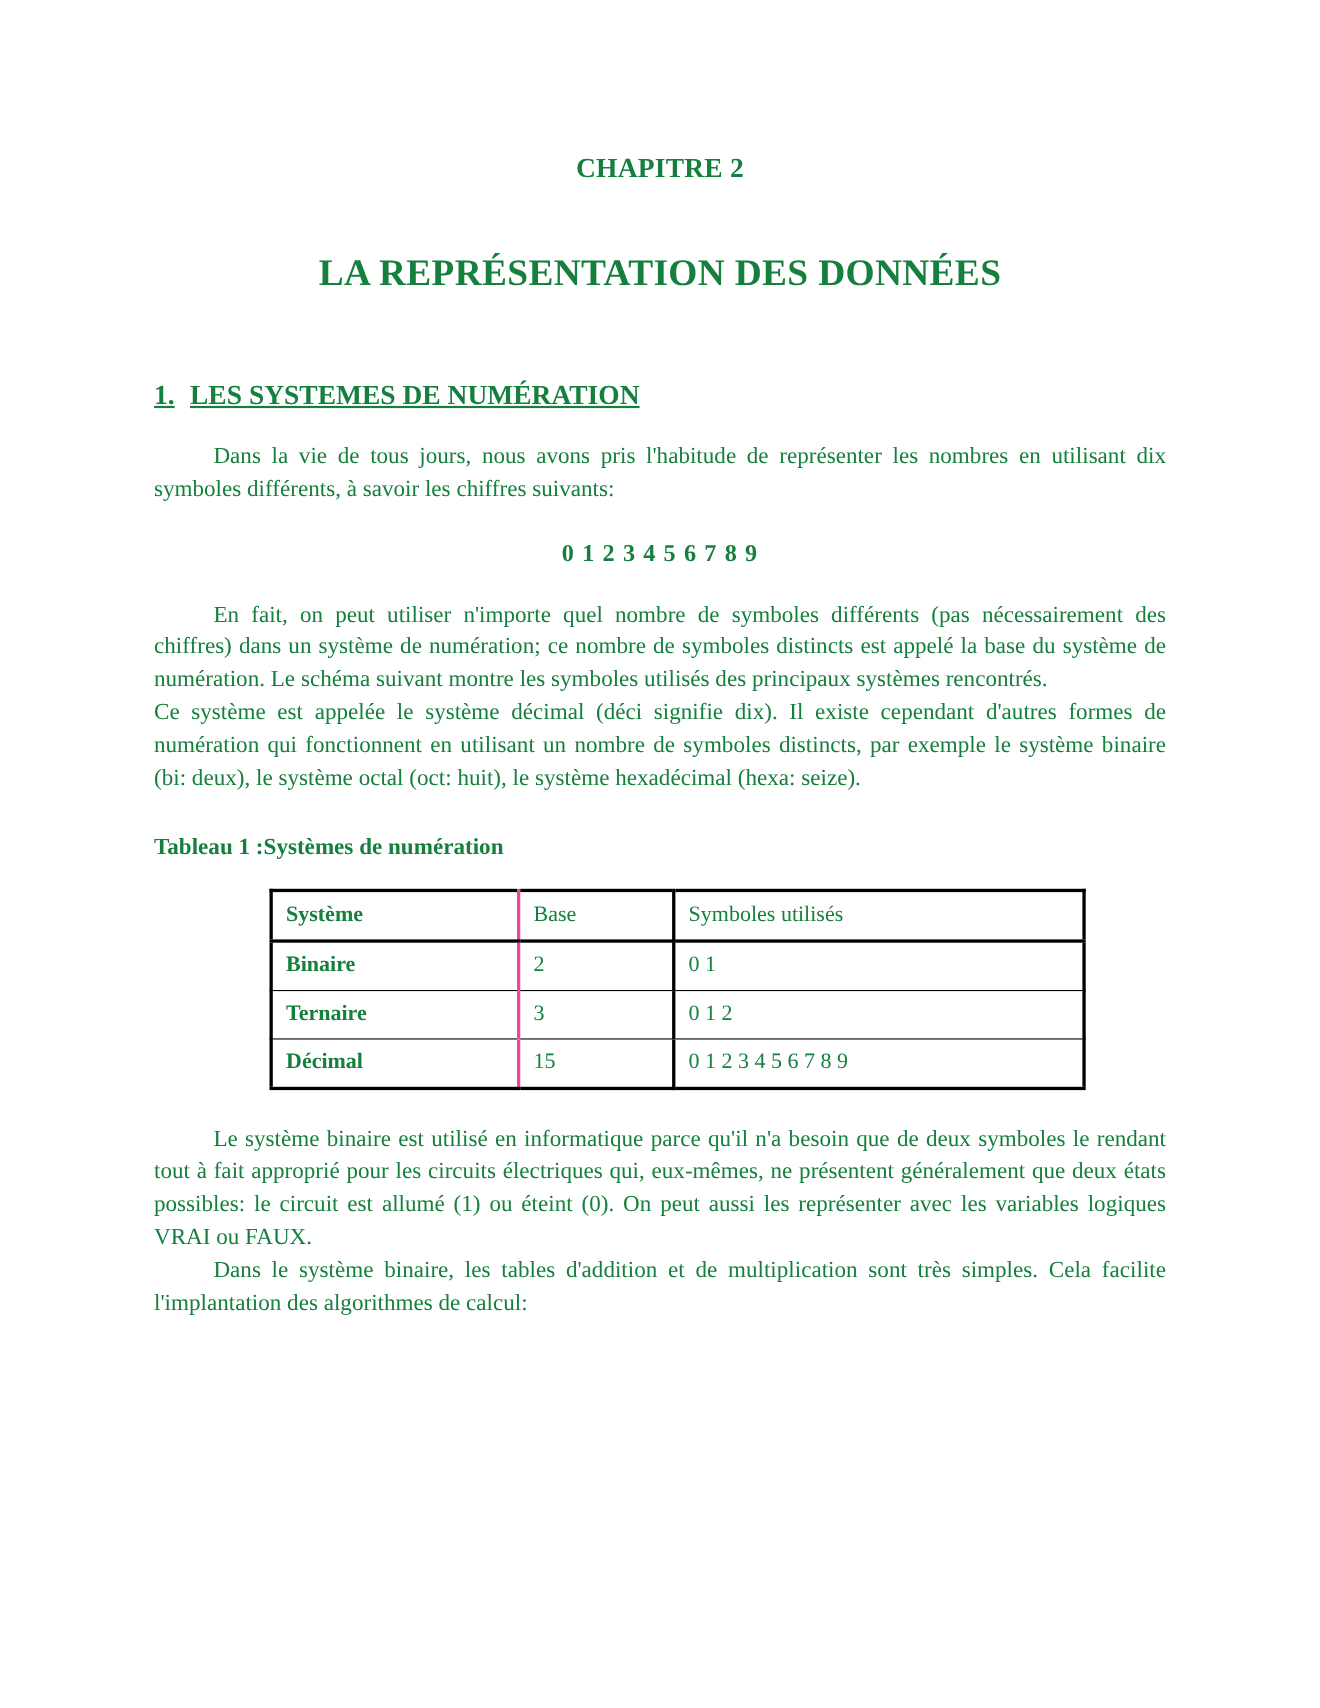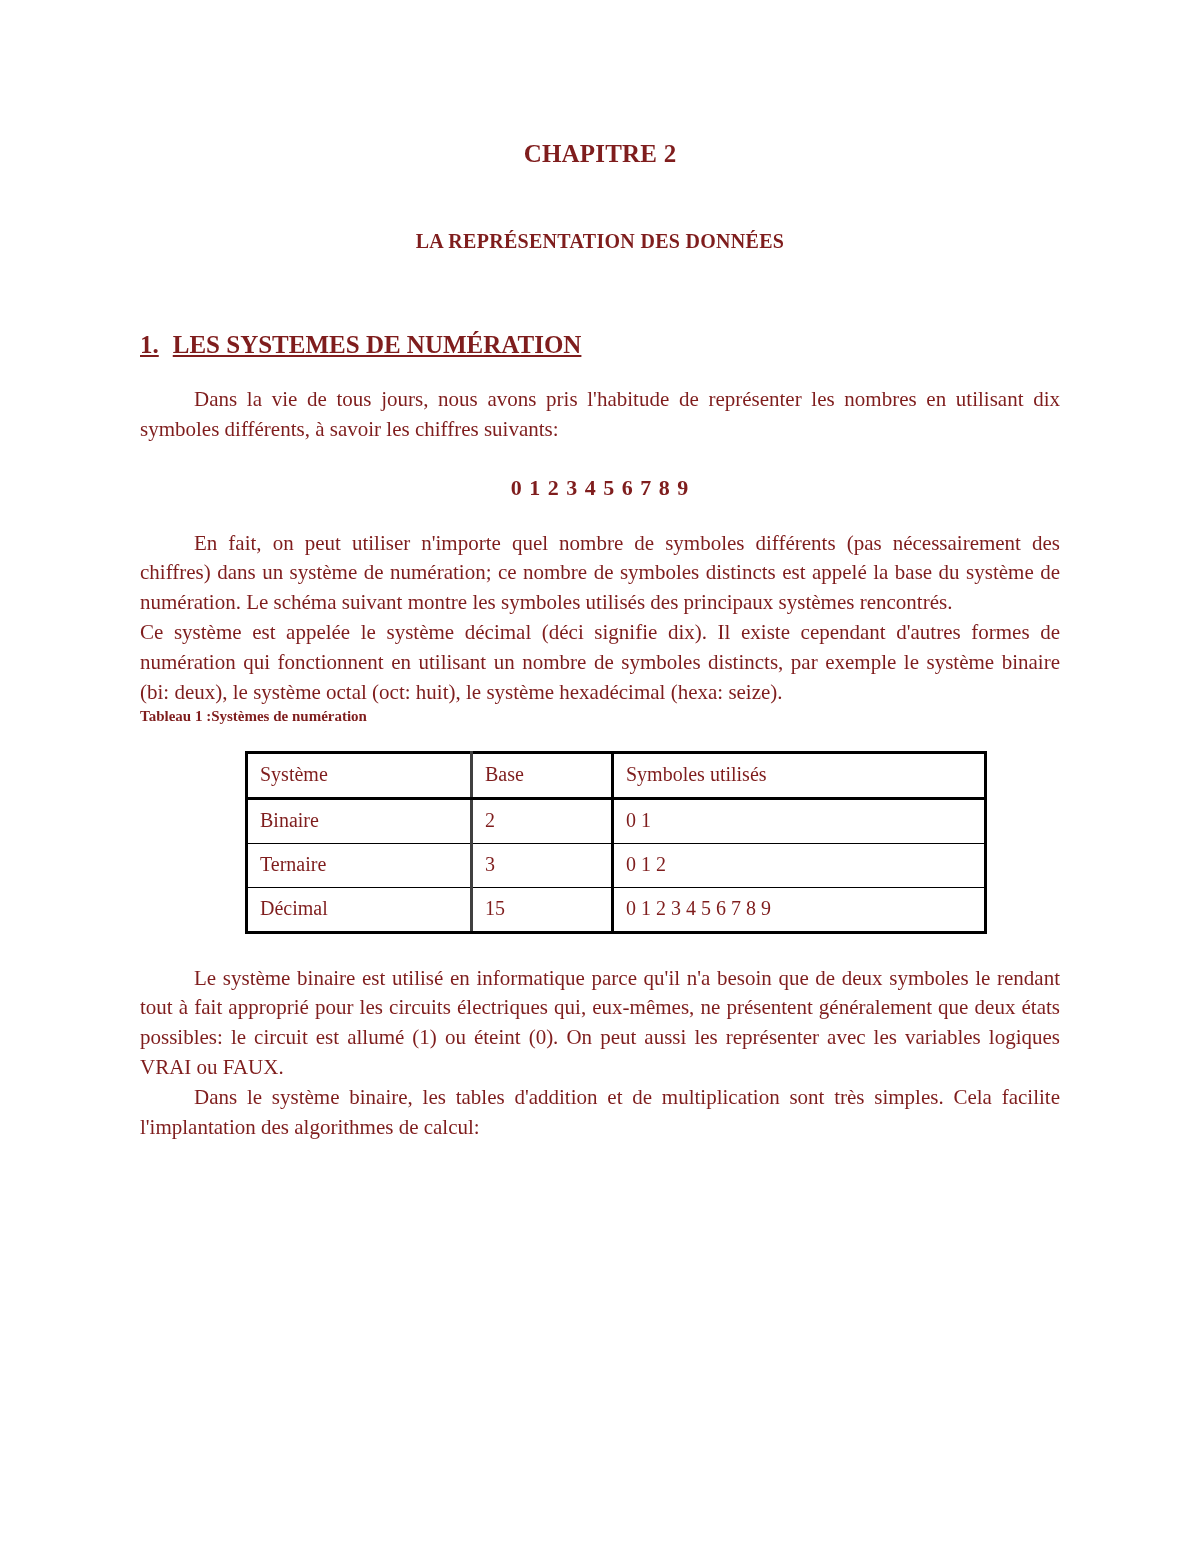--- a/index.html
+++ b/index.html
@@ -8,41 +8,41 @@
     background: #ffffff;
   }
   .page {
     position: relative;
     width: 1200px;
     height: 1553px;
     background: #ffffff;
     margin: 0 auto;
     overflow: hidden;
     font-family: "Liberation Serif", "DejaVu Serif", serif;
-    color: #7f1d1d;
+    color: #15803d;
   }
   .content {
     position: absolute;
     left: 140px;
     top: 0;
     width: 920px;
   }
 
   
   .chapter-title {
     text-align: center;
     font-weight: bold;
     font-size: 25px;
     letter-spacing: 0.2px;
     margin-top: 140px;
   }
   .doc-title {
     text-align: center;
     font-weight: bold;
-    font-size: 20px;
+    font-size: 34px;
     letter-spacing: 0.3px;
     margin-top: 62px;
   }
 
   
   .section-heading {
     margin-top: 78px;
     font-weight: bold;
     font-size: 25px;
     display: flex;
@@ -76,21 +76,22 @@
     font-weight: bold;
     font-size: 22px;
     letter-spacing: 1px;
     margin-top: 30px;
     margin-bottom: 28px;
   }
 
   
   .table-caption {
     font-weight: bold;
-    font-size: 15px;
+    font-size: 21px;
+    margin-top: 34px;
   }
 
   
   .table-wrap {
     margin-top: 26px;
     padding-left: 105px;
   }
   table.numtable {
     border-collapse: collapse;
     width: 742px;
@@ -104,21 +105,21 @@
     font-weight: normal;
     vertical-align: middle;
     height: 28px;
   }
   table.numtable {
     border: 3px solid #000000;
   }
   table.numtable th {
     border-bottom: 3px solid #000000;
   }
-  table.numtable td.col-sys, table.numtable th.col-sys { width: 200px; border-right: 3px solid #404040; }
+  table.numtable td.col-sys, table.numtable th.col-sys { width: 200px; border-right: 3px solid #ec4899; font-weight: bold; }
   table.numtable td.col-base, table.numtable th.col-base { width: 116px; border-right: 3px solid #000000; }
   table.numtable tr:last-child td { border-bottom: 3px solid #000000; }
 
   .after-table { margin-top: 30px; }
   .last-para { margin-top: 0; }
 </style>
 </head>
 <body>
 
 <div class="page">

